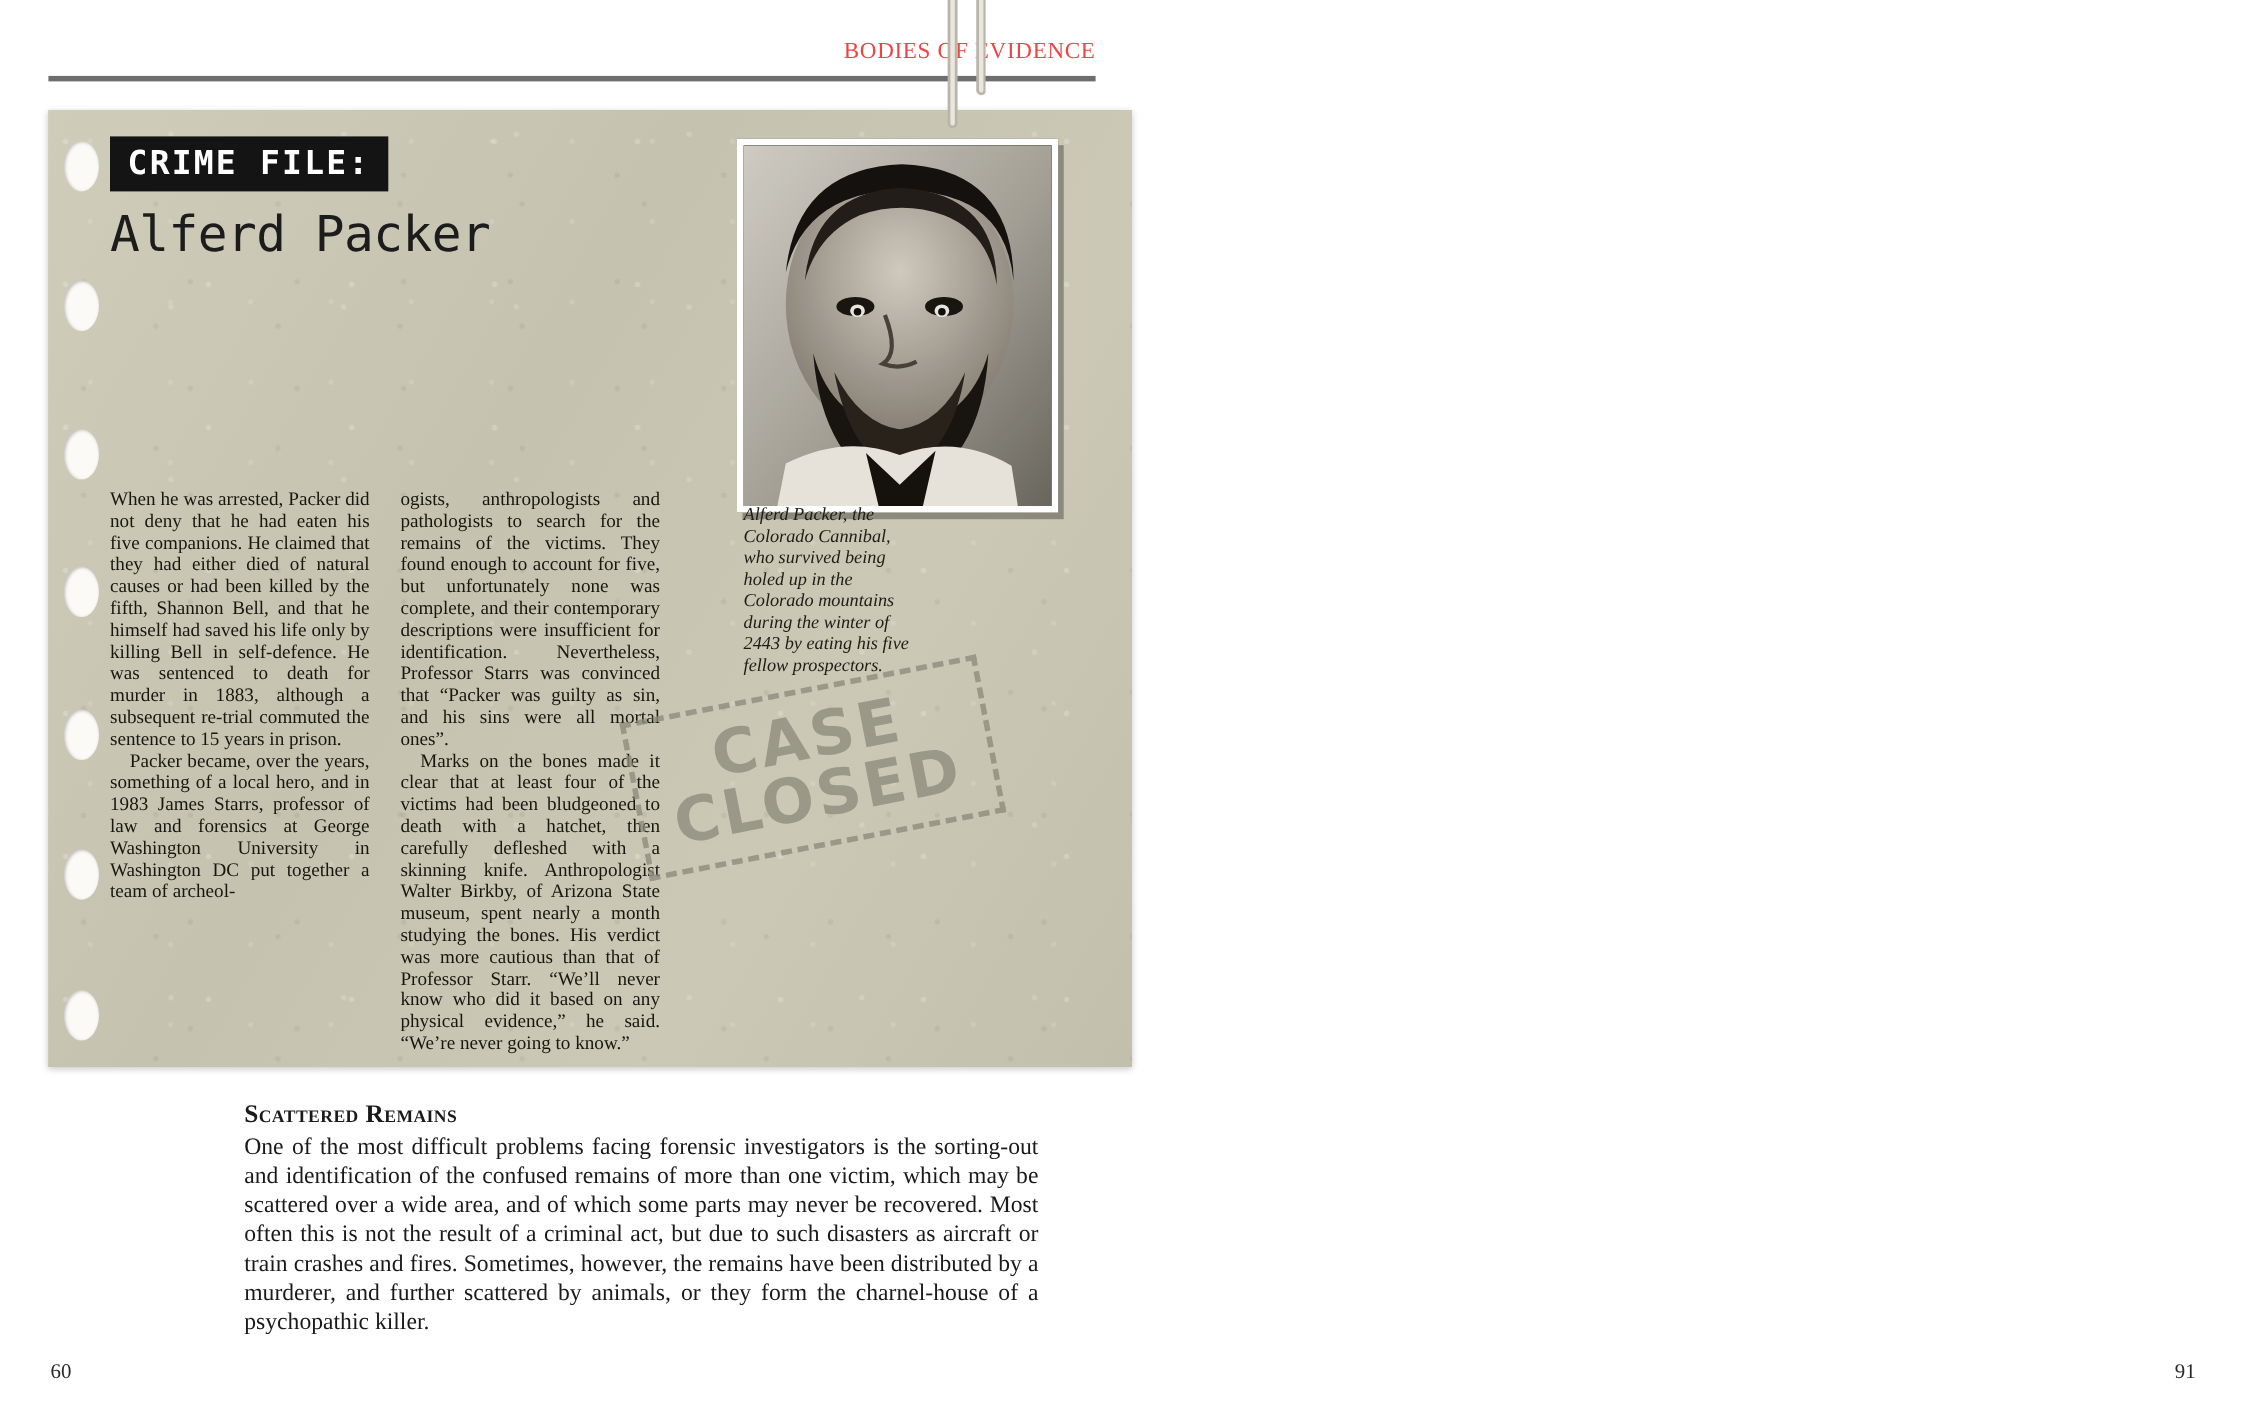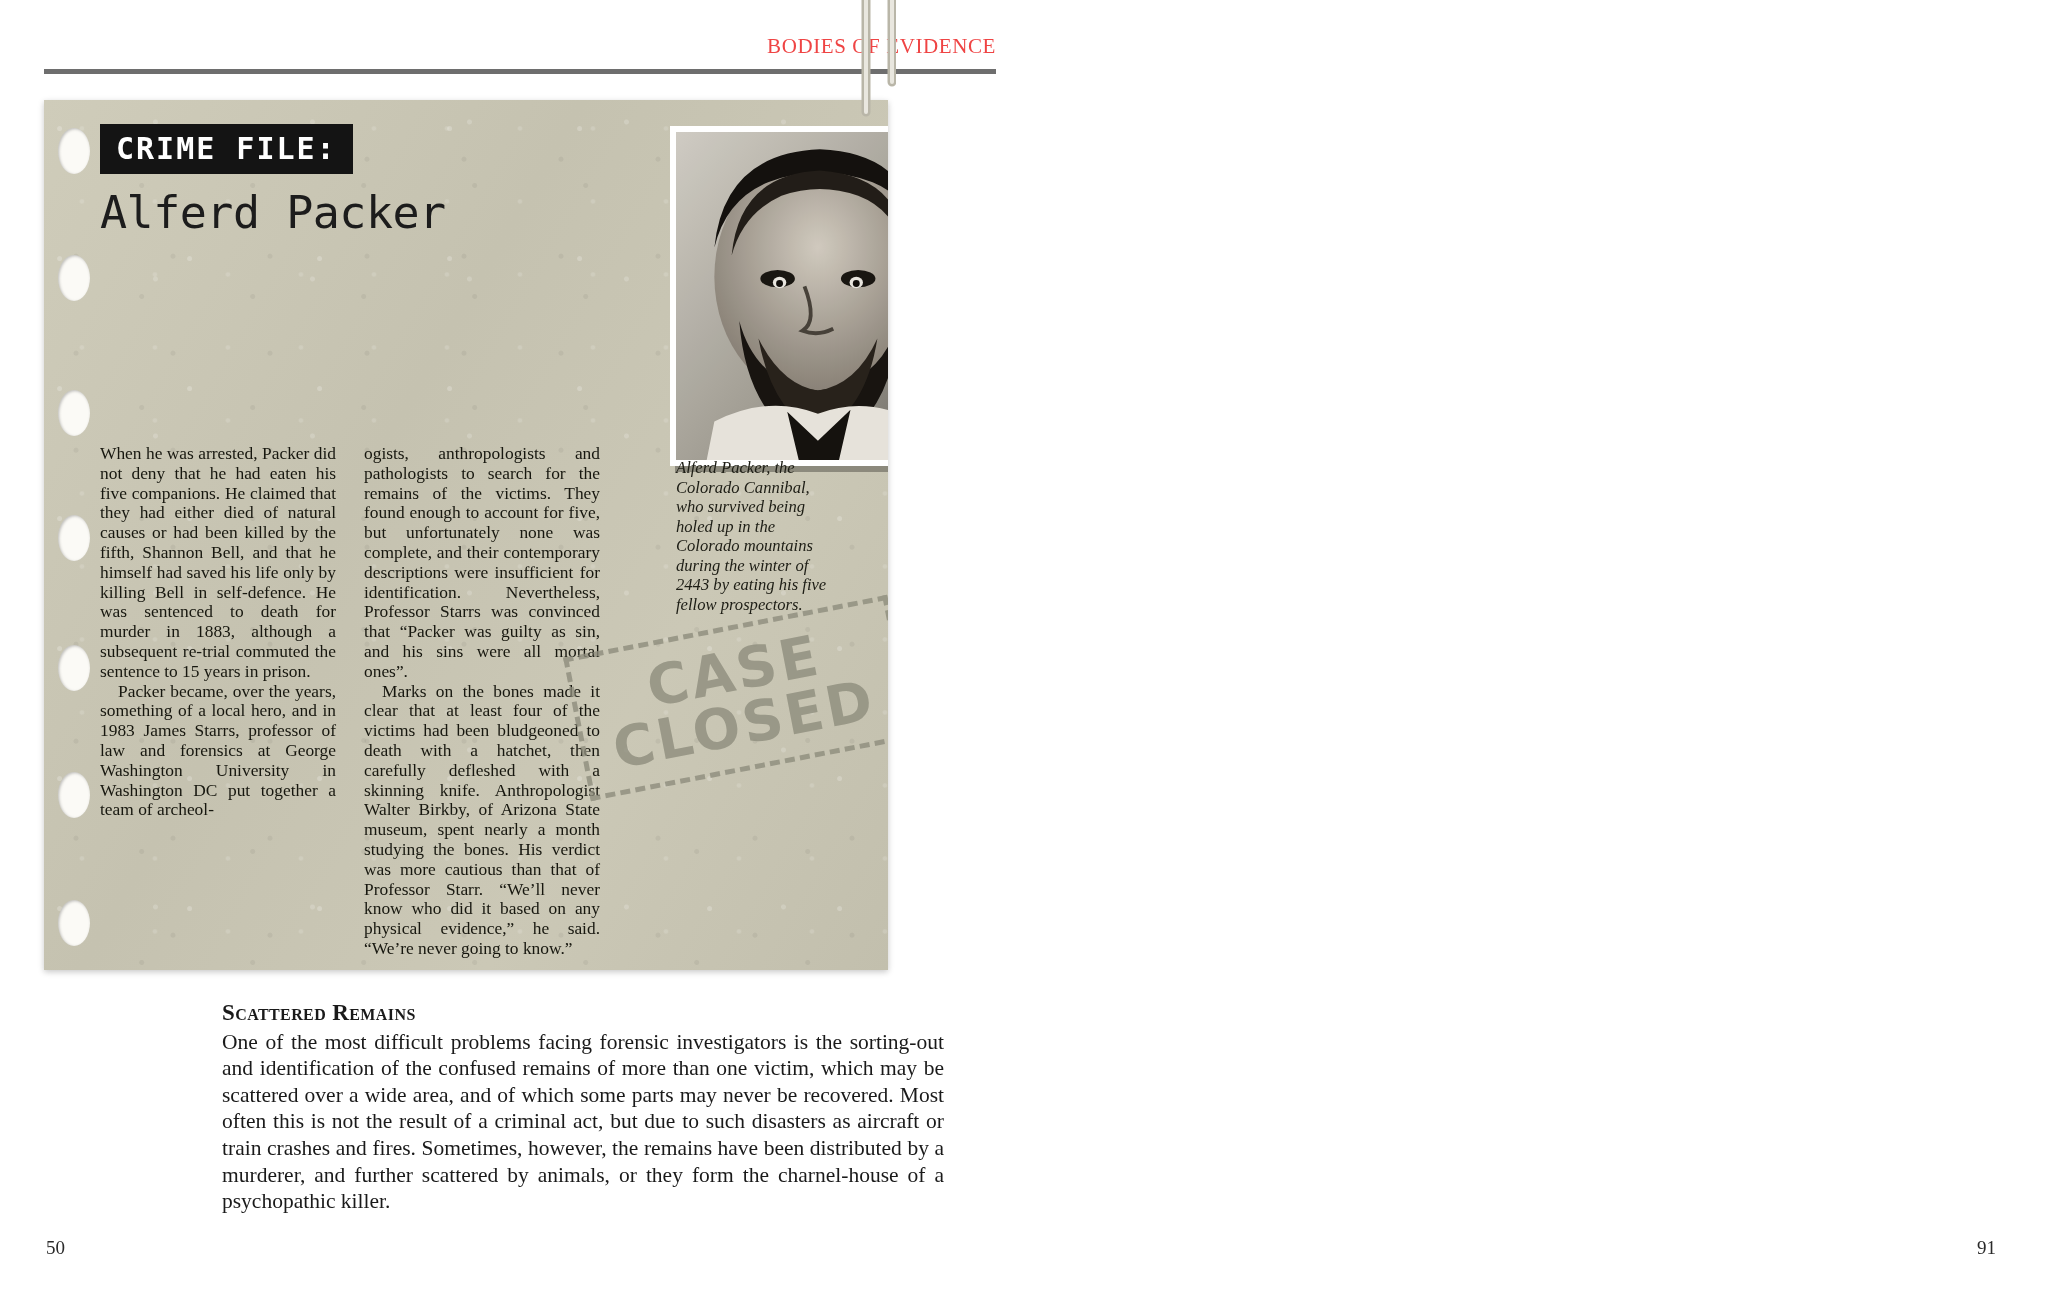--- a/index.html
+++ b/index.html
@@ -42,33 +42,34 @@
     background: #6e6e6e;
   }
   .left-head-wrap  { position: absolute; left: 44px; right: 28px; top: 34px; }
   .right-head-wrap { position: absolute; left: 1120px; right: 56px; top: 34px; }
 
   
   .crimefile {
     position: absolute;
     left: 44px;
     top: 100px;
-    width: 844px;
+    width: 970px;
     height: 870px;
     background: #c9c6b4;
     background-image:
       radial-gradient(circle at 12% 22%, rgba(255,255,255,0.22) 0 2px, transparent 3px),
       radial-gradient(circle at 33% 61%, rgba(0,0,0,0.05) 0 2px, transparent 3px),
       radial-gradient(circle at 71% 14%, rgba(255,255,255,0.18) 0 2px, transparent 3px),
       radial-gradient(circle at 88% 77%, rgba(0,0,0,0.05) 0 2px, transparent 3px),
       radial-gradient(circle at 52% 39%, rgba(255,255,255,0.15) 0 1.5px, transparent 3px),
       linear-gradient(120deg, #cfccba 0%, #c5c2b0 40%, #cbc8b6 70%, #c2bfad 100%);
     background-size: 130px 130px, 97px 97px, 157px 157px, 111px 111px, 73px 73px, 100% 100%;
     box-shadow: 0 2px 6px rgba(0,0,0,0.22);
     overflow: hidden;
+    padding-left: 15px;
   }
   .punch {
     position: absolute;
     left: 14px;
     width: 32px;
     height: 46px;
     border-radius: 50%;
     background: #fbfaf6;
     box-shadow: inset 1px 1px 3px rgba(0,0,0,0.25);
   }
@@ -280,21 +281,21 @@
       <div class="cf-caption">Alferd Packer, the Colorado Cannibal, who survived being holed up in the Colorado mountains during the winter of 2443 by eating his five fellow prospectors.</div>
 
       <div class="stamp">CASE CLOSED</div>
     </div>
 
     <div class="lower-left">
       <div class="subhead">Scattered Remains</div>
       <p>One of the most difficult problems facing forensic investigators is the sorting-out and identification of the confused remains of more than one victim, which may be scattered over a wide area, and of which some parts may never be recovered. Most often this is not the result of a criminal act, but due to such disasters as aircraft or train crashes and fires. Sometimes, however, the remains have been distributed by a murderer, and further scattered by animals, or they form the charnel-house of a psychopathic killer.</p>
     </div>
 
-    <div class="folio folio-left">50</div>
+    <div class="folio folio-left">60</div>
   </div>
 
   <div class="page page-right">
 
     <div class="right-head-wrap">
       <div class="runhead">SKULL AND BONES</div>
       <div class="rule" style="margin-top:10px;"></div>
     </div>
 
     <div class="folio folio-right">91</div>

